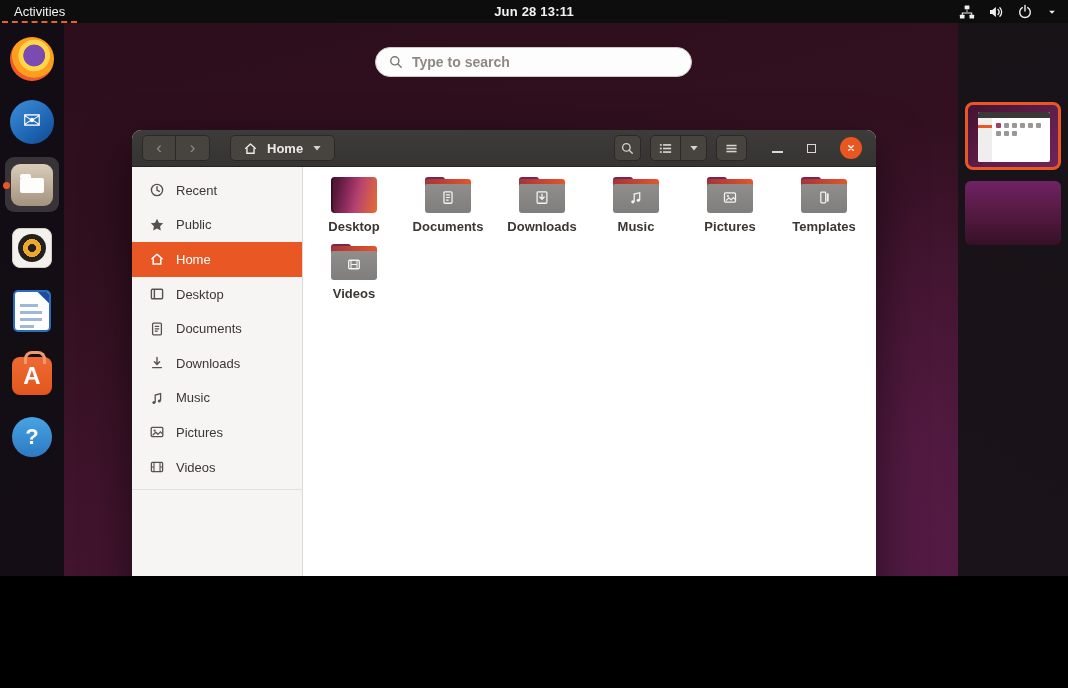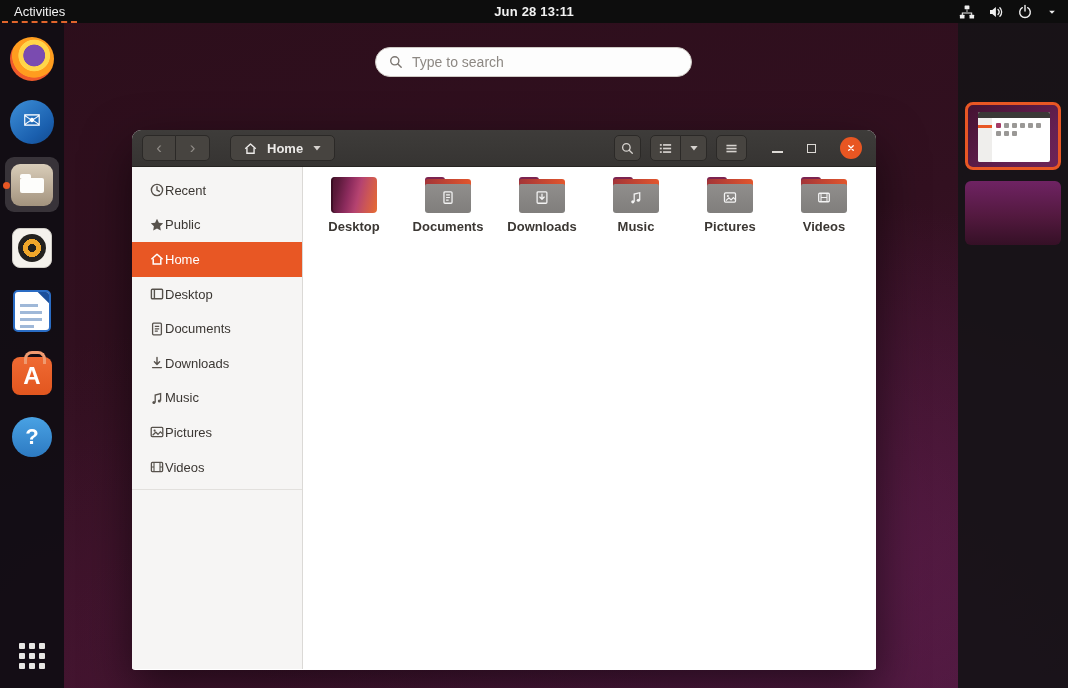--- a/index.html
+++ b/index.html
@@ -1,18 +1,18 @@
 <!DOCTYPE html>
 <html><head>
 <meta charset="utf-8">
 <style>
   * { margin:0; padding:0; box-sizing:border-box; }
   html,body { width:1068px; height:688px; overflow:hidden; background:#000;
               font-family:"Liberation Sans", sans-serif; }
-  .screen { position:relative; width:1068px; height:688px; overflow:hidden;
+  .screen { position:relative; width:1068px; height:576px; overflow:hidden;
     background:
       radial-gradient(900px 600px at 72% 80%, rgba(112,36,96,.50), rgba(0,0,0,0) 60%),
       radial-gradient(700px 500px at 20% 95%, rgba(84,26,62,.40), rgba(0,0,0,0) 65%),
       linear-gradient(165deg,#2c0e1b 0%, #321020 45%, #3c1229 72%, #4a173a 100%);
   }
 
   
   .topbar { position:absolute; left:0; top:0; width:1068px; height:23px;
     background:#0d0d0d; display:flex; align-items:center; z-index:50; color:#f2f2f2; }
   .activities { position:relative; height:100%; display:flex; align-items:center;
@@ -74,21 +74,21 @@
   .ic-help { width:40px; height:40px; border-radius:50%; display:flex; align-items:center;
     justify-content:center; color:#fff; font-size:22px; font-weight:700;
     background:linear-gradient(180deg,#49a2e4,#2d7ac2); }
 
   
   .search-pill { position:absolute; left:375px; top:47px; width:317px; height:30px;
     background:#fdfdfd; border:1px solid #cfcac5; border-radius:16px; display:flex;
     align-items:center; gap:8px; padding:0 12px; z-index:30; }
   .search-pill svg { flex:0 0 auto; }
   .search-pill input { border:none; outline:none; background:transparent; flex:1;
-    font-size:14px; color:#3b82f6; font-family:"Liberation Sans",sans-serif; }
+    font-size:14px; color:#3b82f6; font-family:"Liberation Sans",sans-serif;font-weight:bold; }
   .search-pill input::placeholder { color:#8d8883; }
 
   
   .window { position:absolute; left:132px; top:130px; width:744px; height:540px;
     border-radius:9px 9px 3px 3px; box-shadow:0 18px 48px rgba(0,0,0,.55);
     overflow:hidden; z-index:20; background:#fff; }
   .titlebar { position:relative; height:37px; background:linear-gradient(#3e3c3a,#363432);
     border-bottom:1px solid #262421; display:flex; align-items:center; padding:0 10px; }
   .navgrp { display:flex; }
   .tbtn { height:26px; background:#474440; border:1px solid #2b2927; border-radius:5px;
@@ -111,21 +111,21 @@
   .wmin { width:11px; height:2px; background:#dcd9d5; margin-top:8px; cursor:pointer; }
   .wmax { width:9px; height:9px; border:1.5px solid #dcd9d5; cursor:pointer; }
   .wclose { width:22px; height:22px; border-radius:50%; background:#e85622; display:flex;
     align-items:center; justify-content:center; cursor:pointer; }
 
   .wbody { display:flex; height:502px; }
 
   
   .sidebar { width:171px; background:#f6f5f4; border-right:1px solid #dbd9d6;
     padding-top:6px; display:flex; flex-direction:column; }
-  .sb-item { height:34.6px; display:flex; align-items:center; padding-left:17px;
+  .sb-item { height:34.6px; display:flex; align-items:center; gap:11px; padding-left:17px;
     color:#3b3733; cursor:pointer; }
   .sb-item .sb-ic { width:16px; height:16px; color:#57524c; display:flex; }
   .sb-item .sb-lb { font-size:13px; font-weight:500; }
   .sb-item.selected { background:#e85724; color:#fff; }
   .sb-item.selected .sb-ic { color:#fff; }
   .sb-sep { height:1px; background:#e2e0dd; margin:5px 0 4px; }
 
   
   .content { flex:1; background:#fff; padding:10px 0 0 8px; }
   .fgrid { display:grid; grid-template-columns:repeat(6,86px); column-gap:8px; row-gap:10px; }
@@ -452,20 +452,32 @@
                 <rect x="2.8" y="3.6" width="10.4" height="8.8" rx="1" stroke="#f3f3f3" stroke-width="1.2" fill="none"></rect>
                 <circle cx="6" cy="6.6" r="1" fill="#f3f3f3"></circle>
                 <path d="M4.2 11l2.8-2.6 2 1.9 2.2-2.2 1.6 1.6" stroke="#f3f3f3" stroke-width="1.1" fill="none"></path>
               </svg>
             </div>
             <div class="flabel">Pictures</div>
           </div>
 
 
 
+          <div class="tile">
+            <div class="ficon">
+              <span class="ftab"></span>
+                <span class="fback"></span>
+                <span class="fbody"></span>
+              <svg class="emblem" width="17" height="17" viewBox="0 0 16 16">
+                <rect x="5" y="3" width="4.6" height="10" rx="0.8" stroke="#f3f3f3" stroke-width="1.2" fill="none"></rect>
+                <rect x="10.6" y="4.2" width="1.8" height="7.6" fill="#f3f3f3"></rect>
+              </svg>
+            </div>
+            <div class="flabel">Templates</div>
+          </div>
 
           <div class="tile">
             <div class="ficon">
               <span class="ftab"></span>
                 <span class="fback"></span>
                 <span class="fbody"></span>
               <svg class="emblem" width="17" height="17" viewBox="0 0 16 16">
                 <rect x="3" y="4" width="10" height="8" rx="1" stroke="#f3f3f3" stroke-width="1.2" fill="none"></rect>
                 <path d="M5.2 4v8M10.8 4v8M5.2 8h5.6" stroke="#f3f3f3" stroke-width="1"></path>
               </svg>

